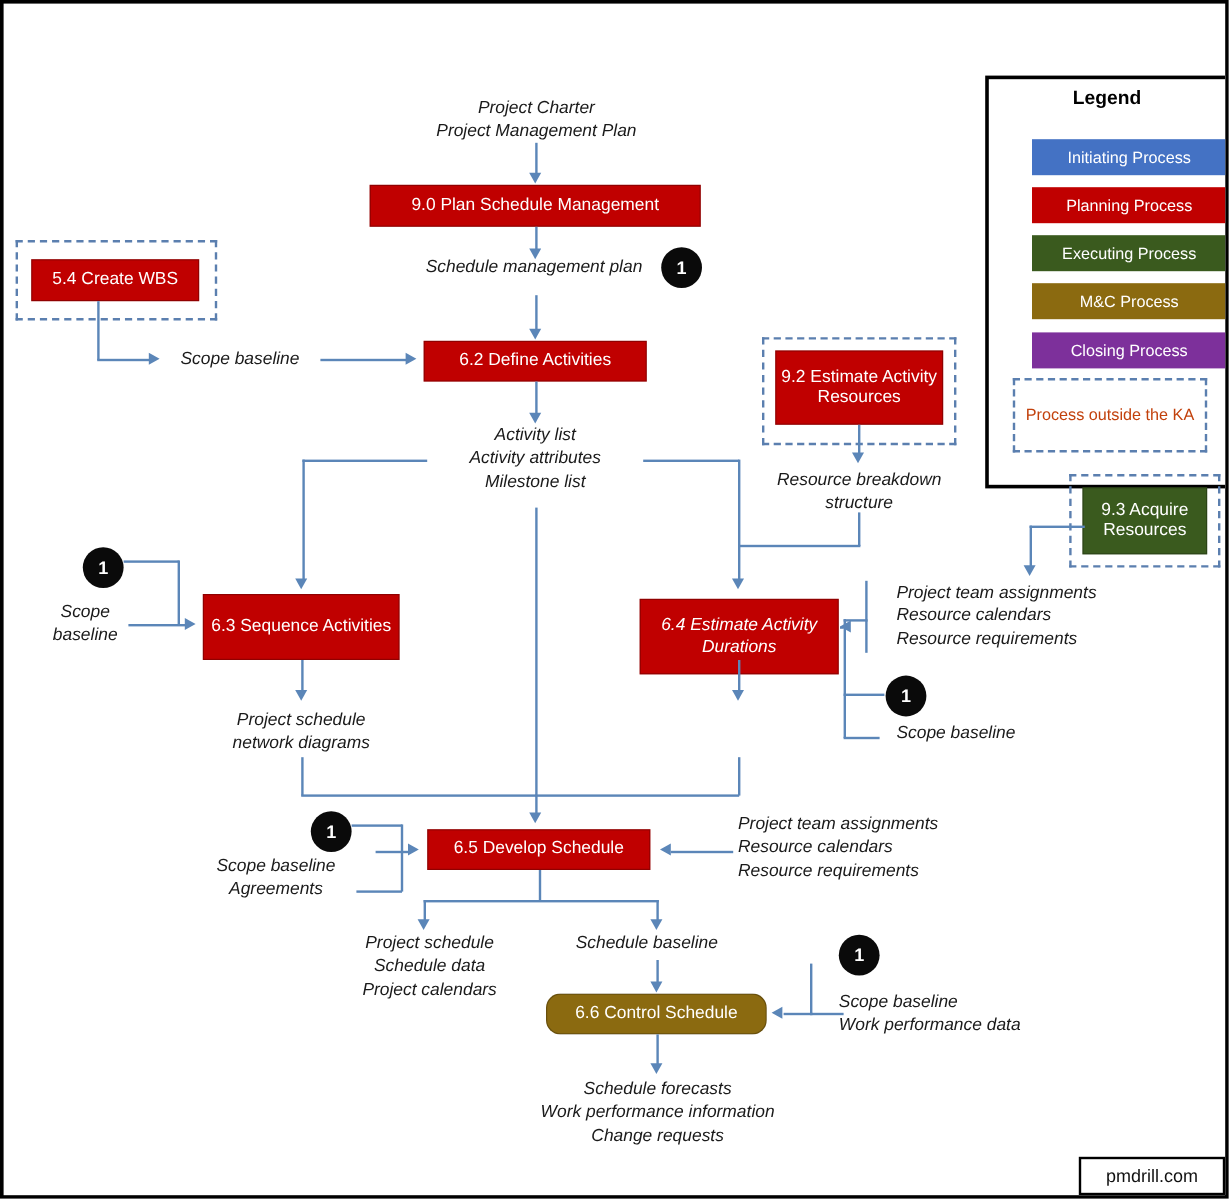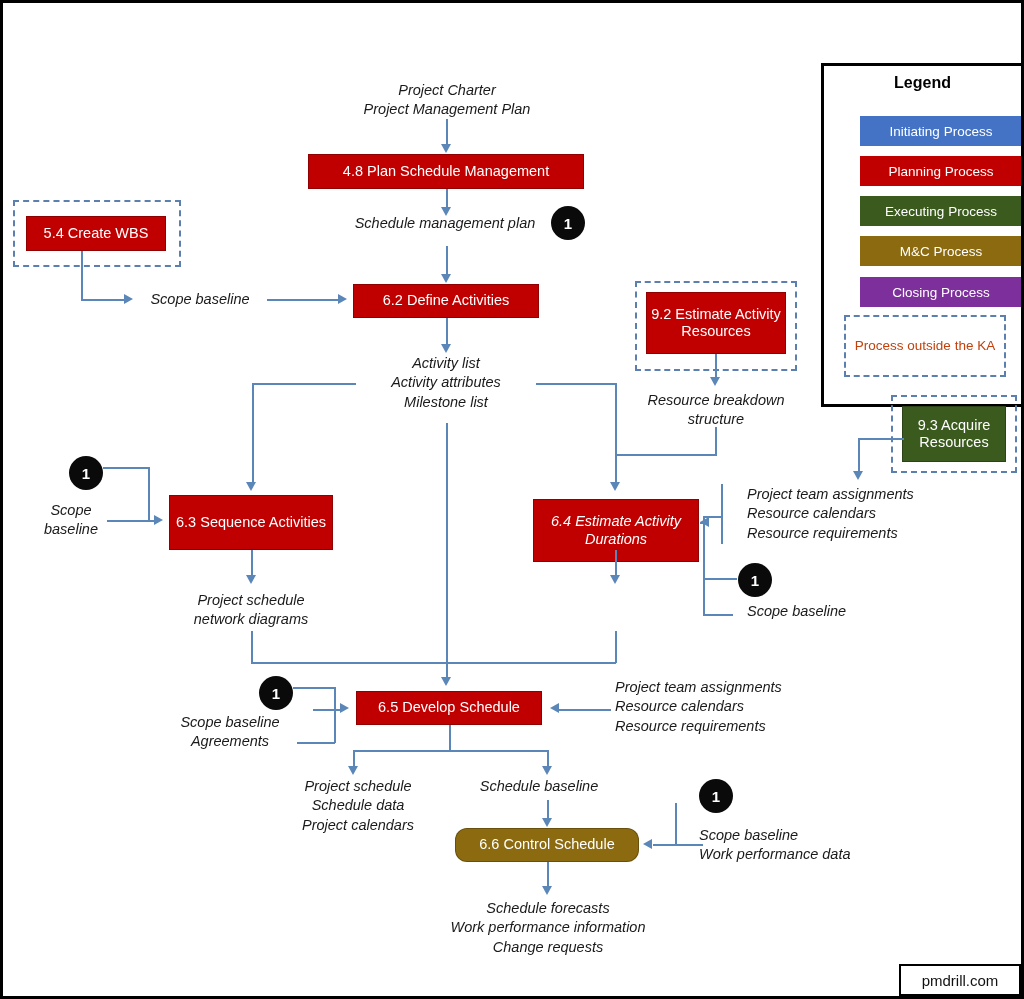--- a/index.html
+++ b/index.html
@@ -79,21 +79,21 @@
     <div class="lgitem green" style="top:130px">Executing Process</div>
     <div class="lgitem mc" style="top:170px">M&amp;C Process</div>
     <div class="lgitem purple" style="top:211px">Closing Process</div>
     <div id="lg-outside" style="top:249px">Process outside
 the KA</div>
   </div>
 
   <div class="txt" style="left:318px;top:78px;width:252px;">Project Charter
 Project Management Plan</div>
 
-  <div class="pbox red" style="left:305px;top:151px;width:276px;height:35px;">4.8 Plan Schedule Management</div>
+  <div class="pbox red" style="left:305px;top:151px;width:276px;height:35px;">9.0 Plan Schedule Management</div>
 
   <div class="txt" style="left:332px;top:211px;width:220px;">Schedule management plan</div>
   <div class="badge" style="left:548px;top:203px;">1</div>
 
   <div class="dashed" style="left:10px;top:197px;width:168px;height:67px;"></div>
   <div class="pbox red" style="left:23px;top:213px;width:140px;height:35px;">5.4 Create WBS</div>
 
   <div class="txt" style="left:138px;top:287px;width:118px;">Scope baseline</div>
 
   <div class="pbox red" style="left:350px;top:281px;width:186px;height:34px;">6.2 Define Activities</div>

